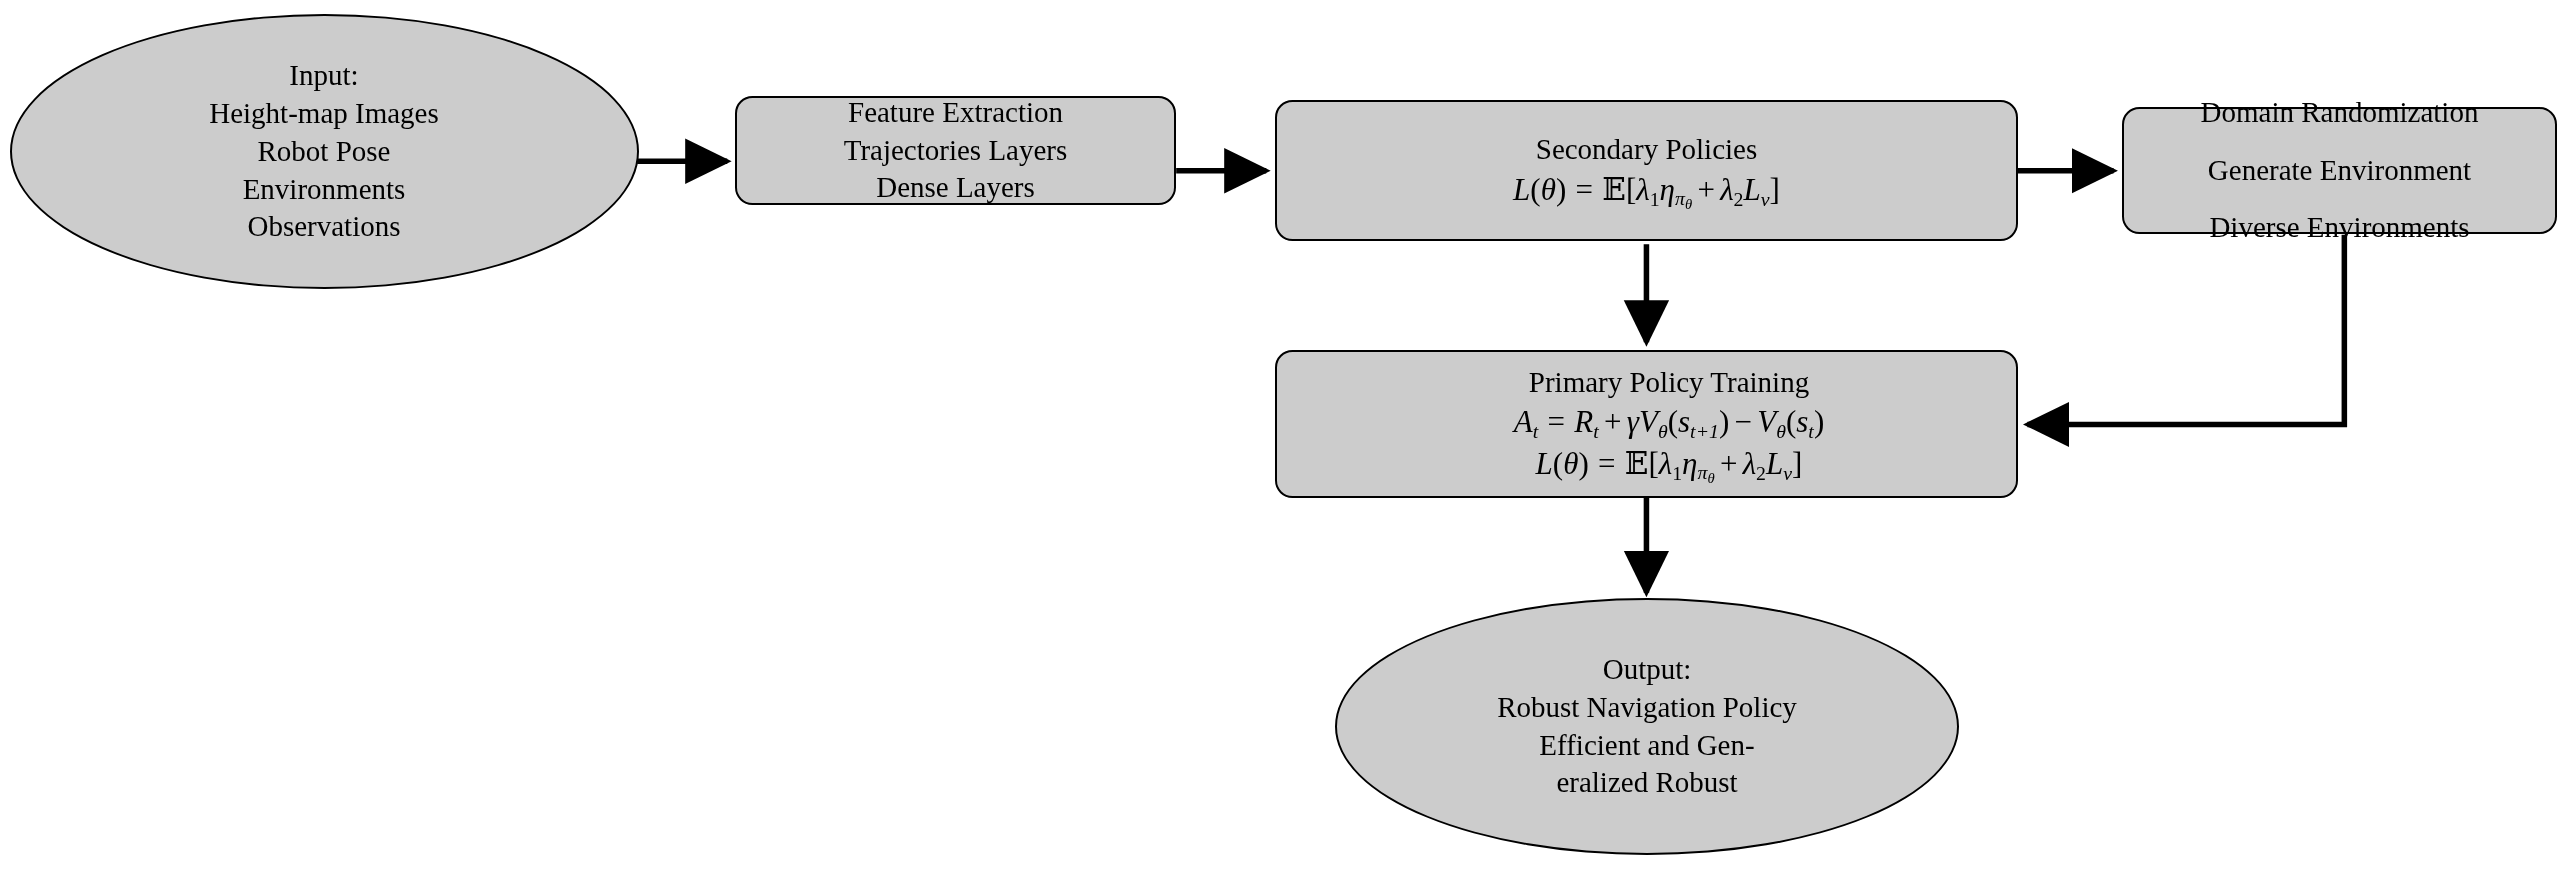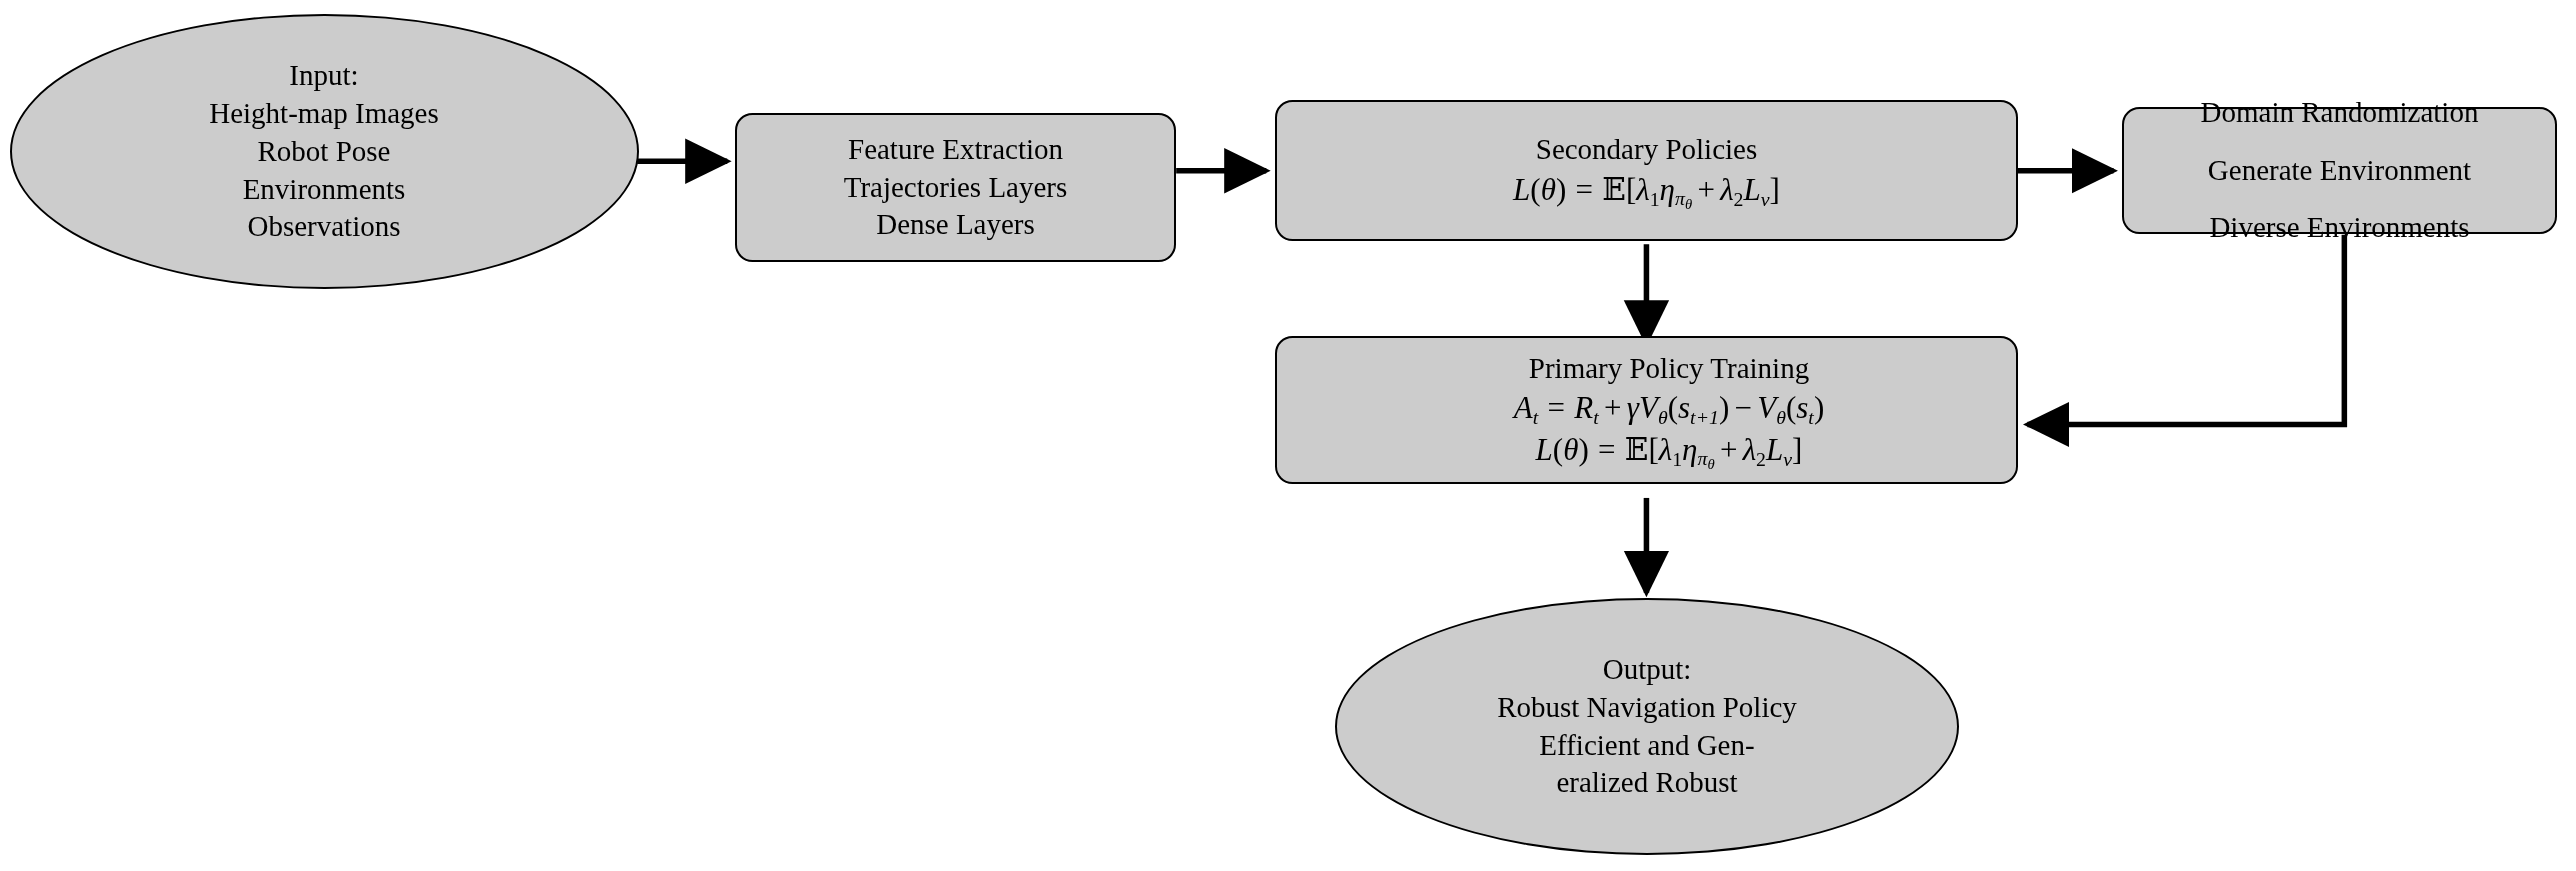--- a/index.html
+++ b/index.html
@@ -97,38 +97,38 @@
   </svg>
 
   <div class="node ellipse" style="left:9.5px; top:14.2px; width:629px; height:275px;">
     <span class="line t-plain">Input:</span>
     <span class="line t-plain">Height-map Images</span>
     <span class="line t-plain">Robot Pose</span>
     <span class="line t-plain">Environments</span>
     <span class="line t-plain">Observations</span>
   </div>
 
-  <div class="node box" style="left:735px; top:96px; width:441px; height:149px;margin-top:17px;">
+  <div class="node box" style="left:735px; top:96px; width:441px; height:109px;">
     <span class="line t-plain">Feature Extraction</span>
     <span class="line t-plain">Trajectories Layers</span>
     <span class="line t-plain">Dense Layers</span>
   </div>
 
   <div class="node box" style="left:1275px; top:100px; width:743px; height:141px;">
     <span class="line t-title">Secondary Policies</span>
     <span class="math"><span class="mi">L</span>(<span class="mi">θ</span>)<span class="eq">=</span><span class="mbb">𝔼</span>[<span class="mi">λ</span><sub class="up">1</sub><span class="mi">η</span><sub><span class="mi">π</span><sub><span class="mi">θ</span></sub></sub><span class="op">+</span><span class="mi">λ</span><sub class="up">2</sub><span class="mi">L</span><sub><span class="mi">v</span></sub>]</span>
   </div>
 
   <div class="node box" style="left:2122px; top:107px; width:435px; height:127px;gap:20px;">
     <span class="line t-plain">Domain Randomization</span>
     <span class="line t-plain">Generate Environment</span>
     <span class="line t-plain">Diverse Environments</span>
   </div>
 
-  <div class="node box" style="left:1275px; top:336px; width:743px; height:148px;padding-left:45px;">
+  <div class="node box" style="left:1275px; top:350px; width:743px; height:148px;padding-left:45px;">
     <span class="line t-title">Primary Policy Training</span>
     <span class="math"><span class="mi">A</span><sub><span class="mi">t</span></sub><span class="eq">=</span><span class="mi">R</span><sub><span class="mi">t</span></sub><span class="op">+</span><span class="mi">γV</span><sub><span class="mi">θ</span></sub>(<span class="mi">s</span><sub><span class="mi">t</span><span class="up">+1</span></sub>)<span class="op">−</span><span class="mi">V</span><sub><span class="mi">θ</span></sub>(<span class="mi">s</span><sub><span class="mi">t</span></sub>)</span>
     <span class="math"><span class="mi">L</span>(<span class="mi">θ</span>)<span class="eq">=</span><span class="mbb">𝔼</span>[<span class="mi">λ</span><sub class="up">1</sub><span class="mi">η</span><sub><span class="mi">π</span><sub><span class="mi">θ</span></sub></sub><span class="op">+</span><span class="mi">λ</span><sub class="up">2</sub><span class="mi">L</span><sub><span class="mi">v</span></sub>]</span>
   </div>
 
   <div class="node ellipse" style="left:1335px; top:598px; width:624px; height:257px;">
     <span class="line t-plain">Output:</span>
     <span class="line t-plain">Robust Navigation Policy</span>
     <span class="line t-plain">Efficient and Gen-</span>
     <span class="line t-plain">eralized Robust</span>

